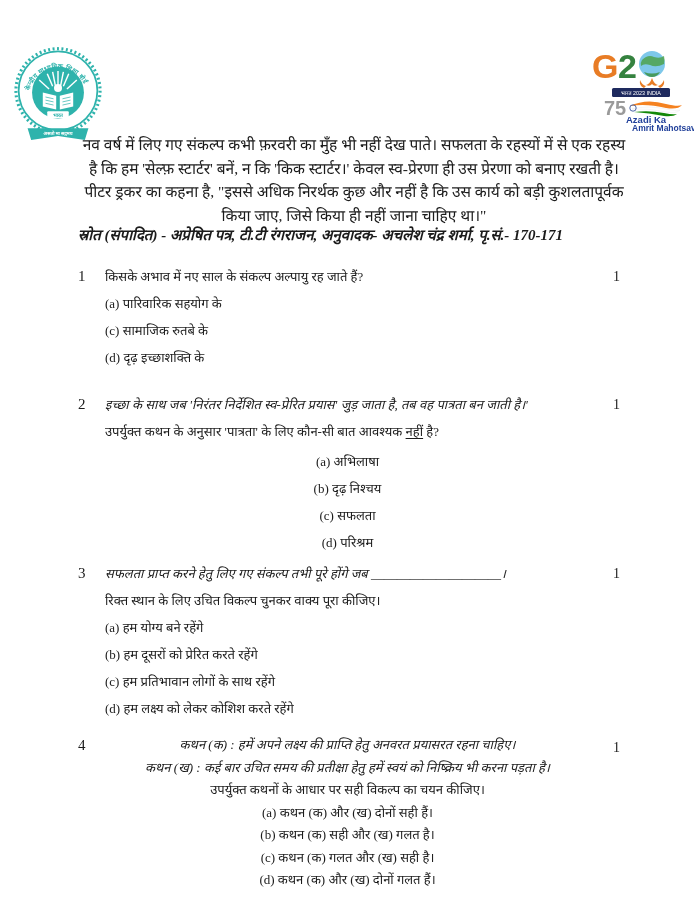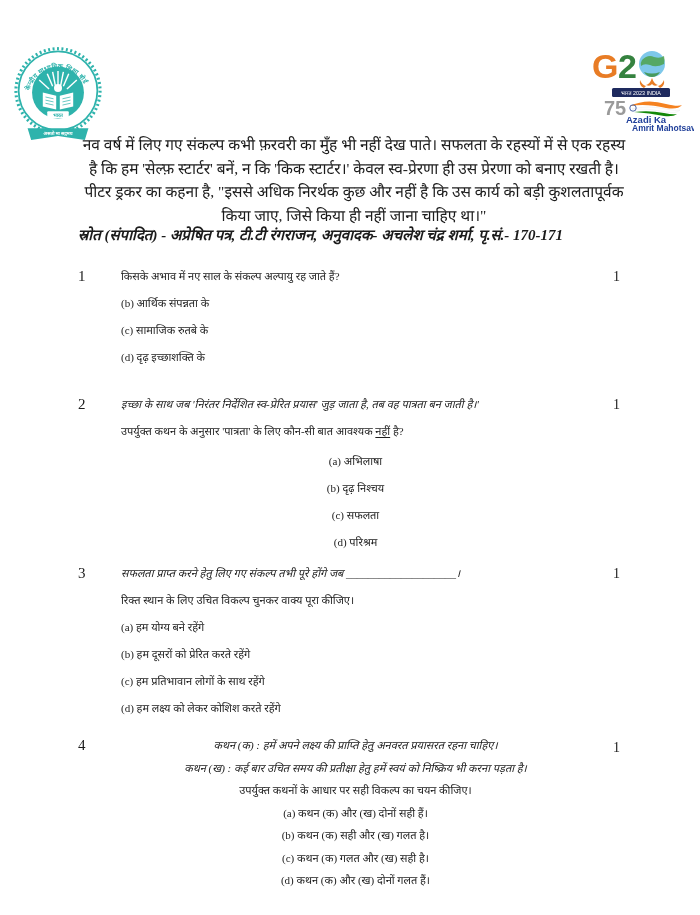--- a/index.html
+++ b/index.html
@@ -31,21 +31,21 @@
 
   
   .q { position: absolute; left: 78px; width: 552px; display: flex; align-items: flex-start; }
   .q1 { top: 263px; }
   .q2 { top: 391px; }
   .q3 { top: 560px; }
   .q4 { top: 734px; }
   .qnum { width: 27px; flex: 0 0 27px; font-size: 15px; line-height: 27px; }
   .q4 .qnum { line-height: 23px; }
   .qbody { flex: 1 1 auto; padding-right: 40px; }
-  .qline { font-size: 11px; line-height: 27px; margin-left: 16px; }
+  .qline { font-size: 13px; line-height: 27px; }
   .q4 .qline { line-height: 22.5px; text-align: center; }
   .opts-gap { margin-top: 3px; text-align: center; }
   .it { font-style: italic; }
   .ul { text-decoration: underline; text-underline-offset: 2px; }
   .qmarks { position: absolute; right: 10px; top: 4px; font-size: 14px; line-height: 20px; }
 </style>
 </head>
 <body>
 
 <div class="page">
@@ -125,21 +125,21 @@
     </svg>
   </div>
 
   <div class="passage">नव वर्ष में लिए गए संकल्प कभी फ़रवरी का मुँह भी नहीं देख पाते। सफलता के रहस्यों में से एक रहस्य है कि हम 'सेल्फ़ स्टार्टर' बनें, न कि 'किक स्टार्टर।' केवल स्व-प्रेरणा ही उस प्रेरणा को बनाए रखती है। पीटर ड्रकर का कहना है, "इससे अधिक निरर्थक कुछ और नहीं है कि उस कार्य को बड़ी कुशलतापूर्वक किया जाए, जिसे किया ही नहीं जाना चाहिए था।"</div>
   <div class="source-line">स्रोत (संपादित) - अप्रेषित पत्र, टी.टी रंगराजन, अनुवादक- अचलेश चंद्र शर्मा, पृ.सं.- 170-171</div>
 
   <div class="q q1">
     <div class="qnum">1</div>
     <div class="qbody">
       <div class="qline">किसके अभाव में नए साल के संकल्प अल्पायु रह जाते हैं?</div>
-      <div class="qline">(b) आर्थिक संपन्नता के</div>
+      <div class="qline">(a) पारिवारिक सहयोग के</div>
       <div class="qline">(c) सामाजिक रुतबे के</div>
       <div class="qline">(d) दृढ़ इच्छाशक्ति के</div>
     </div>
     <div class="qmarks">1</div>
   </div>
 
   <div class="q q2">
     <div class="qnum">2</div>
     <div class="qbody">
       <div class="qline it">इच्छा के साथ जब 'निरंतर निर्देशित स्व-प्रेरित प्रयास' जुड़ जाता है, तब वह पात्रता बन जाती है।'</div>

